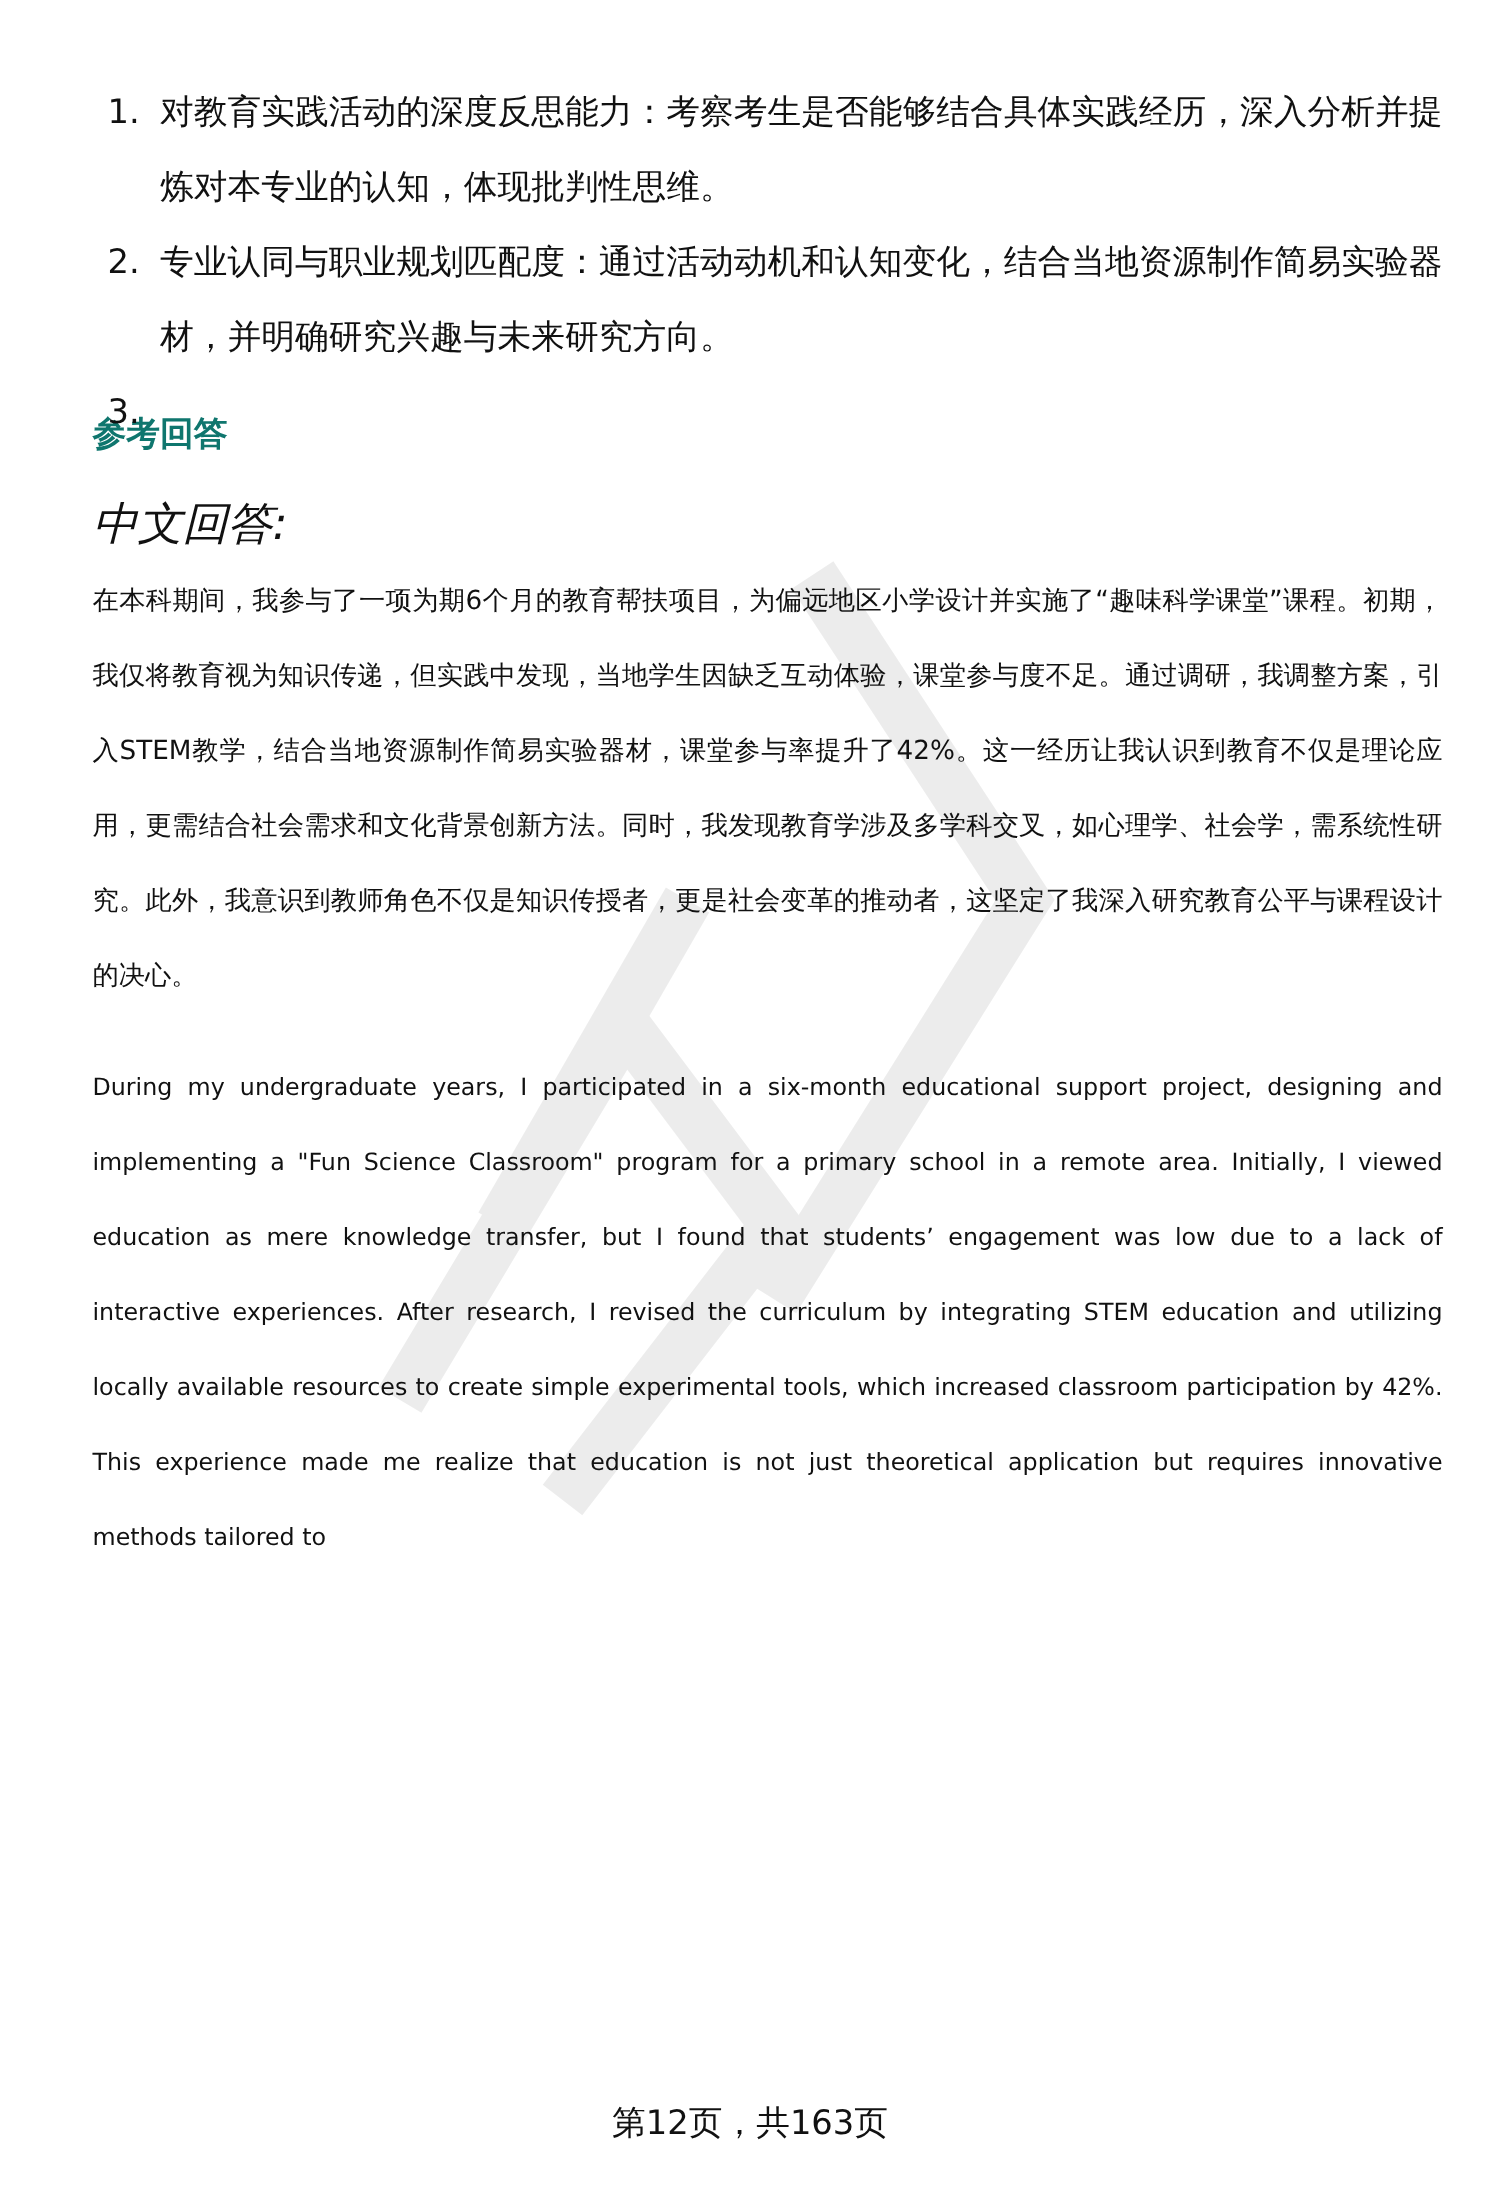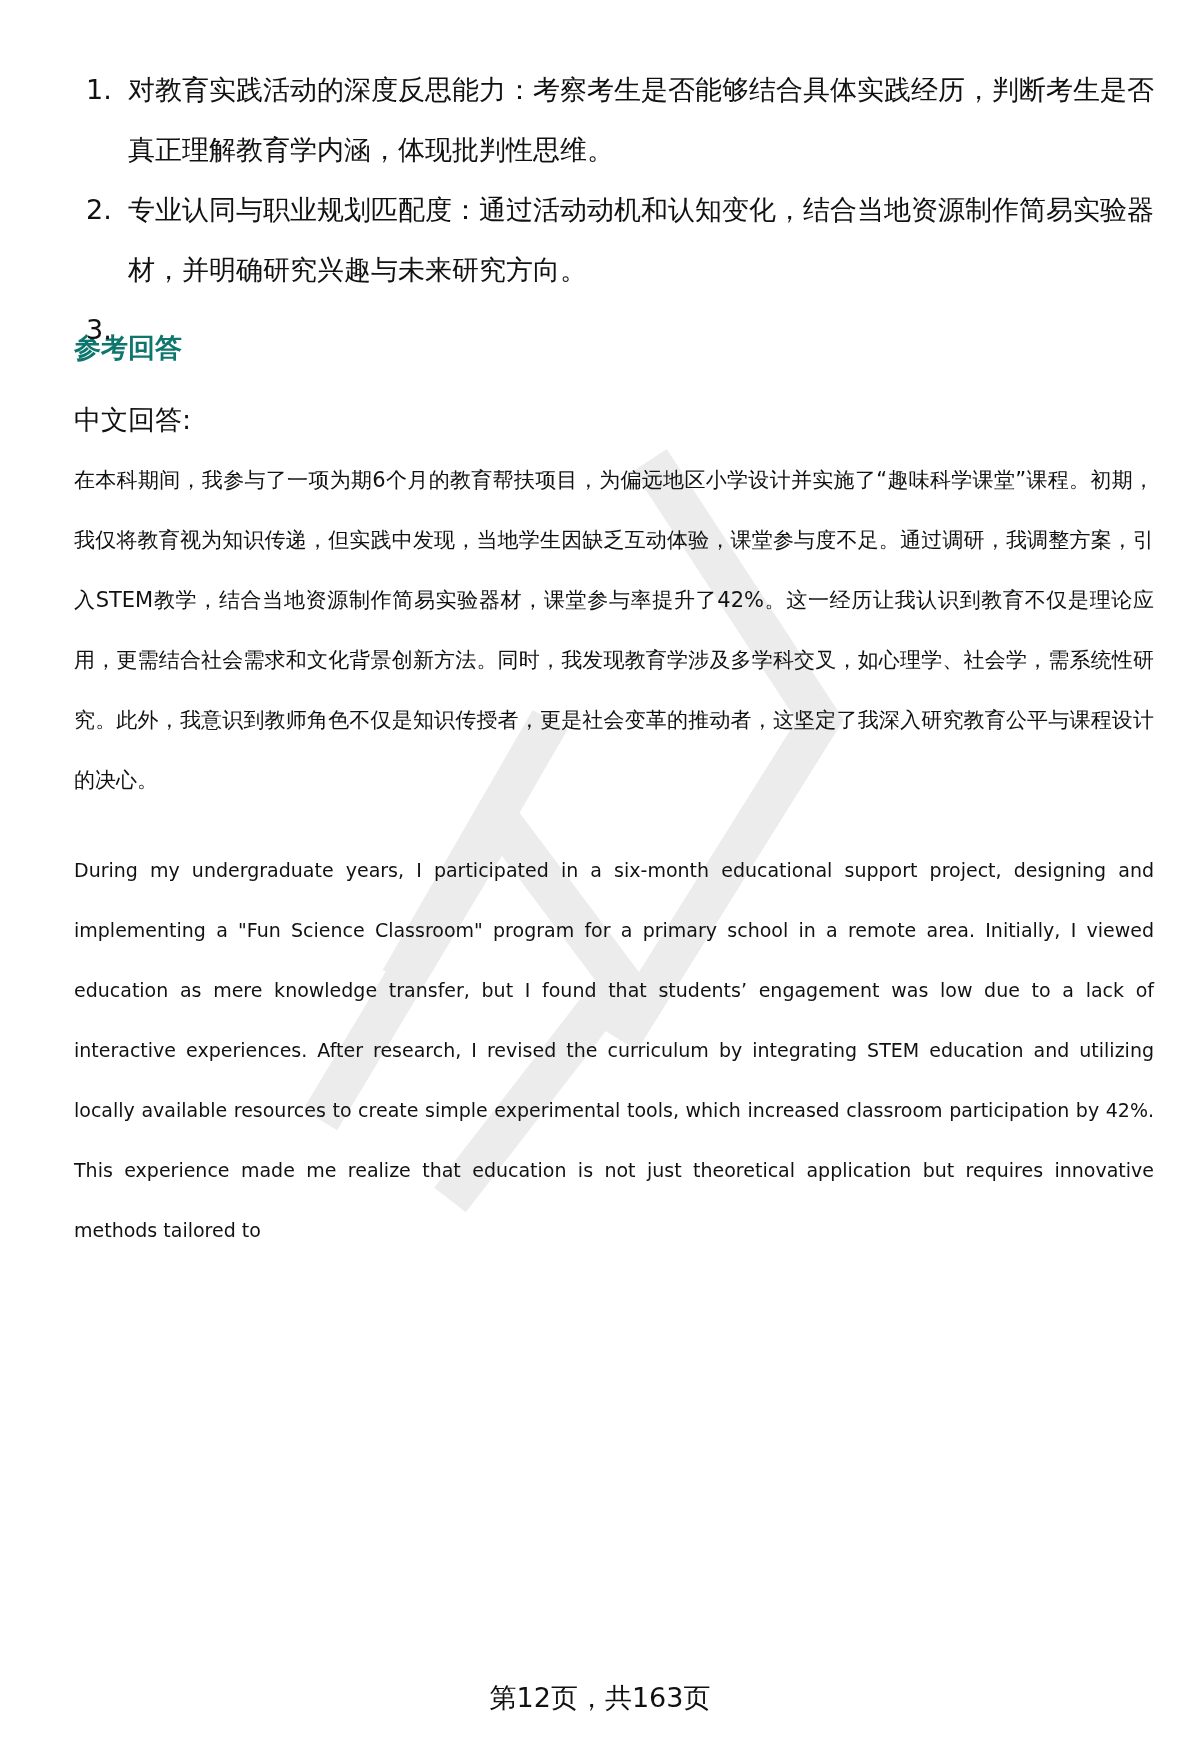--- a/index.html
+++ b/index.html
@@ -5,21 +5,21 @@
   html, body { margin: 0; padding: 0; background: #ffffff; }
   body { width: 1200px; height: 1755px; position: relative; overflow: hidden;
          font-family: "DejaVu Sans", "Liberation Sans", sans-serif; color: #111; }
   .watermark { position: absolute; left: 200px; top: 420px; width: 700px; height: 800px;
                pointer-events: none; opacity: 0.07; }
   .page { position: absolute; left: 74px; top: 60px; width: 1080px; }
   .list { margin: 0; padding: 0; list-style: none; }
   .list li { position: relative; padding-left: 54px; font-size: 27px; line-height: 60px; }
   .list li .num { position: absolute; left: 12px; top: 0; }
   .heading { color: #0f766e; font-weight: bold; font-size: 27px; margin-top: 18px; line-height: 60px; }
-  .label { font-size: 27px; line-height: 60px; margin-top: 12px; }
+  .label { font-size: 36px; line-height: 60px; margin-top: 12px; font-style: italic; }
   .para { font-size: 21px; line-height: 60px; text-align: justify; }
   .para.en { font-size: 19px; }
   .gap { height: 30px; }
   .footer { position: absolute; left: 0; width: 1200px; top: 1680px; text-align: center;
             font-size: 27px; }
 </style>
 </head>
 <body>
 
 <svg class="watermark" viewBox="0 0 700 800">
@@ -27,21 +27,21 @@
     <path d="M450 40 L620 300 L420 620"></path>
     <path d="M120 700 L300 400 L420 560 L250 780"></path>
     <path d="M350 300 L200 560"></path>
   </g>
 </svg>
 
 <div class="page">
   <ol class="list">
     <li>
       <span class="num">1.</span>
-      <span>对教育实践活动的深度反思能力：考察考生是否能够结合具体实践经历，判断考生是否真正理解教育学内涵，体现批判性思维。</span>
+      <span>对教育实践活动的深度反思能力：考察考生是否能够结合具体实践经历，深入分析并提炼对本专业的认知，体现批判性思维。</span>
     </li>
     <li>
       <span class="num">2.</span>
       <span>专业认同与职业规划匹配度：通过活动动机和认知变化，结合当地资源制作简易实验器材，并明确研究兴趣与未来研究方向。</span>
     </li>
     <li>
       <span class="num">3.</span>
     </li>
   </ol>
 

